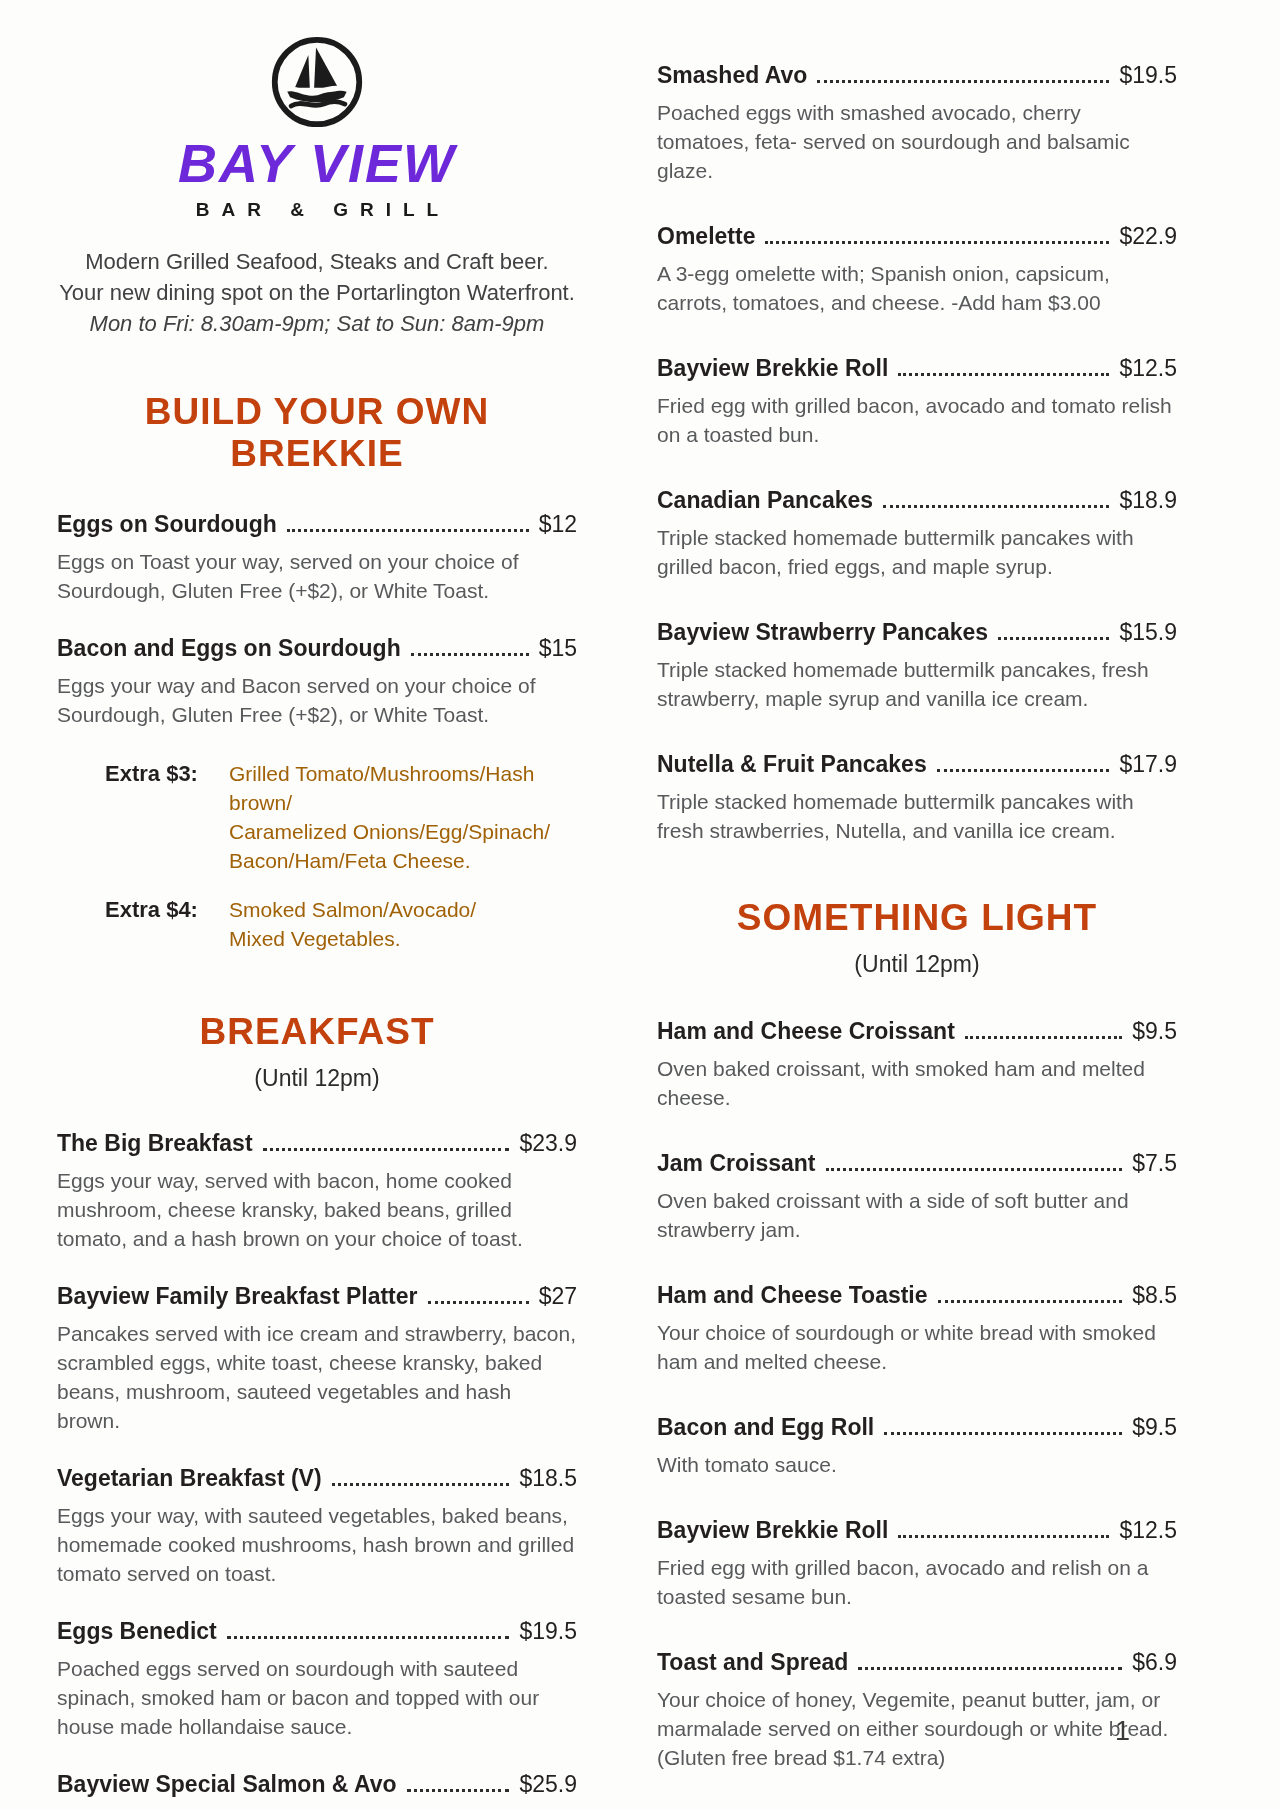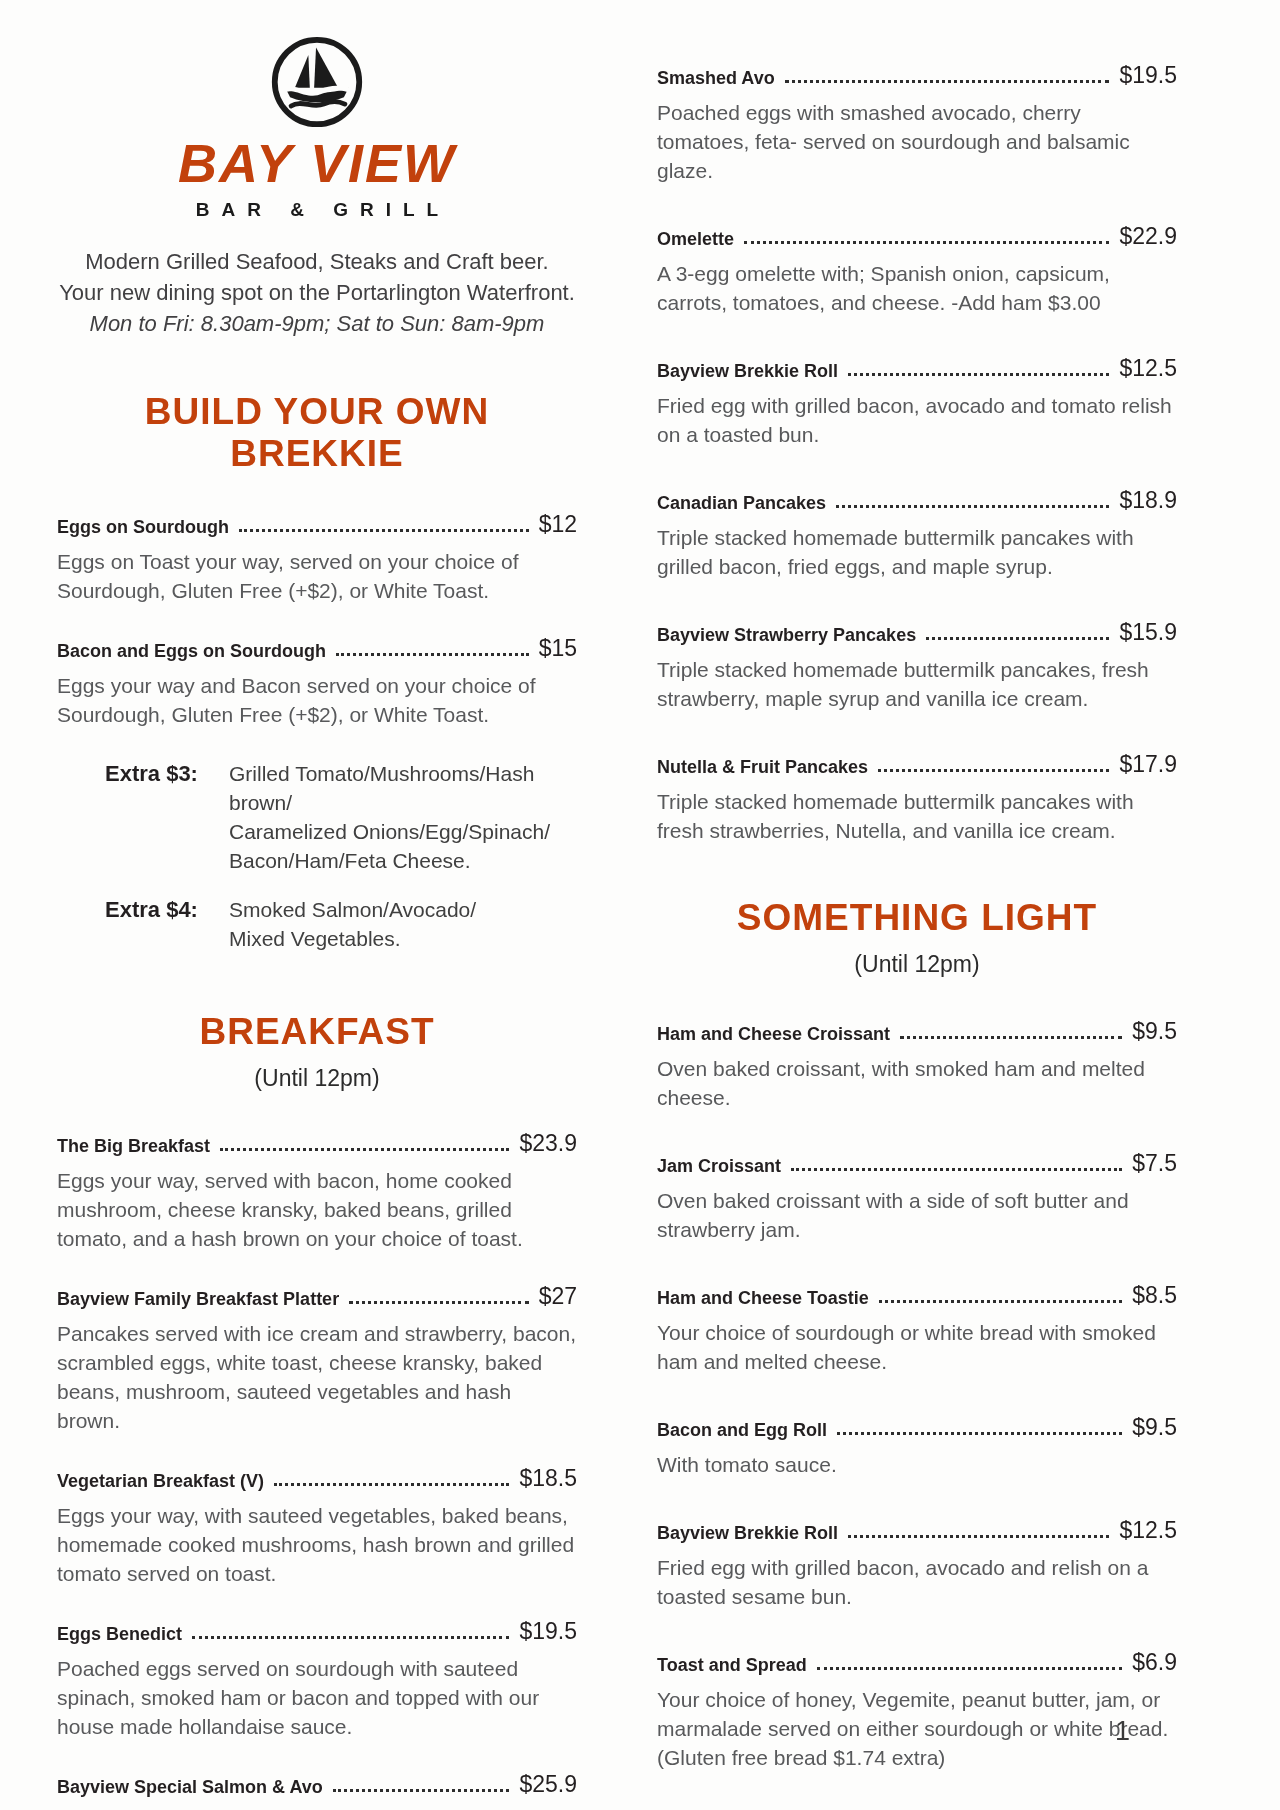--- a/index.html
+++ b/index.html
@@ -13,21 +13,21 @@
   }
   .cols { display:flex; padding-left:57px; }
   .col-left  { width:520px; }
   .col-right { width:520px; margin-left:80px; padding-top:62px; }
 
   
   .brand { text-align:center; padding-top:34px; }
   .logo-svg { width:96px; height:96px; display:block; margin:0 auto; }
   .brand-name {
     font-size:54px; font-weight:bold; font-style:italic;
-    letter-spacing:2px; margin-top:2px; color:#c2410c;
+    letter-spacing:2px; margin-top:2px; color:#6d28d9;
   }
   .brand-sub {
     font-size:19px; font-weight:bold; letter-spacing:12px;
     padding-left:12px; margin-top:5px; color:#1b1b1b;
   }
   .taglines { margin-top:25px; font-size:22px; color:#414042; line-height:31px; }
   .taglines .it { font-style:italic; }
 
   
   .section-title {
@@ -38,33 +38,33 @@
   .col-left .section-title.first { margin-top:52px; margin-bottom:36px; }
   .col-left .section-title.second { margin-top:58px; }
   .col-left .section-sub { margin-bottom:38px; }
   .col-right .section-title { margin-top:52px; }
   .col-right .section-sub { margin-bottom:40px; }
 
   
   .item { margin-bottom:30px; }
   .col-right .item { margin-bottom:38px; }
   .row { display:flex; align-items:flex-end; }
-  .nm { font-size:18px; font-weight:bold; white-space:nowrap; }
+  .nm { font-size:23px; font-weight:bold; white-space:nowrap; }
   .dots {
     flex:1; min-width:24px; margin:0 10px;
     border-bottom:3.2px dotted #2d2d2d;
     transform:translateY(-6px);
   }
   .pr { font-size:23px; font-weight:normal; white-space:nowrap; }
   .desc { font-size:21px; line-height:29px; color:#58595b; margin:9px 0 0 0; }
 
   
   .extra { display:flex; margin:2px 0 20px 48px; }
   .extra-label { width:124px; flex-shrink:0; font-size:22px; font-weight:bold; line-height:29px; }
-  .extra-text { font-size:21px; line-height:29px; color:#404040; white-space:pre-line; }
+  .extra-text { font-size:21px; line-height:29px; color:#a16207; white-space:pre-line; }
 
   .page-num { position:absolute; top:1716px; right:150px; font-size:27px; color:#3a3a3a; }
 </style>
 </head>
 <body>
 
 <div class="page">
   <div class="cols">
 
     <div class="col-left">

